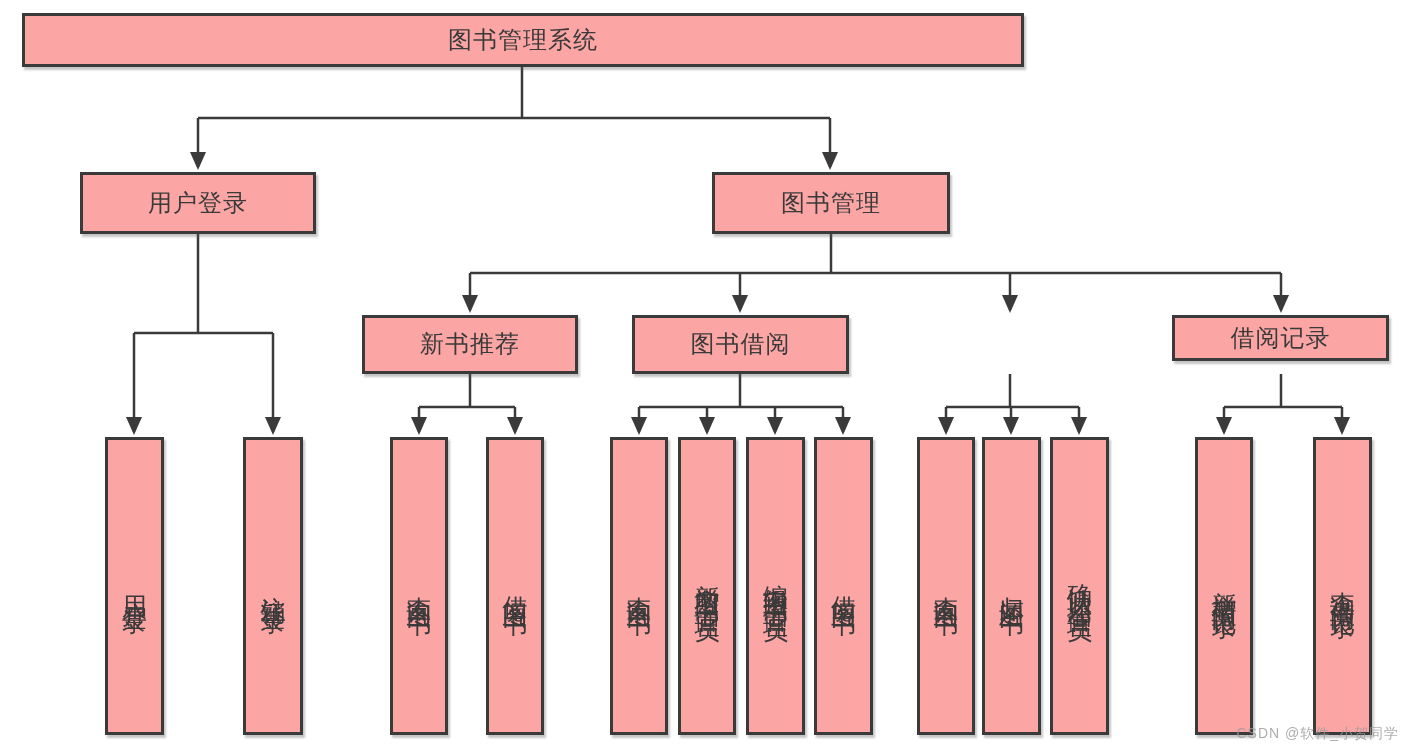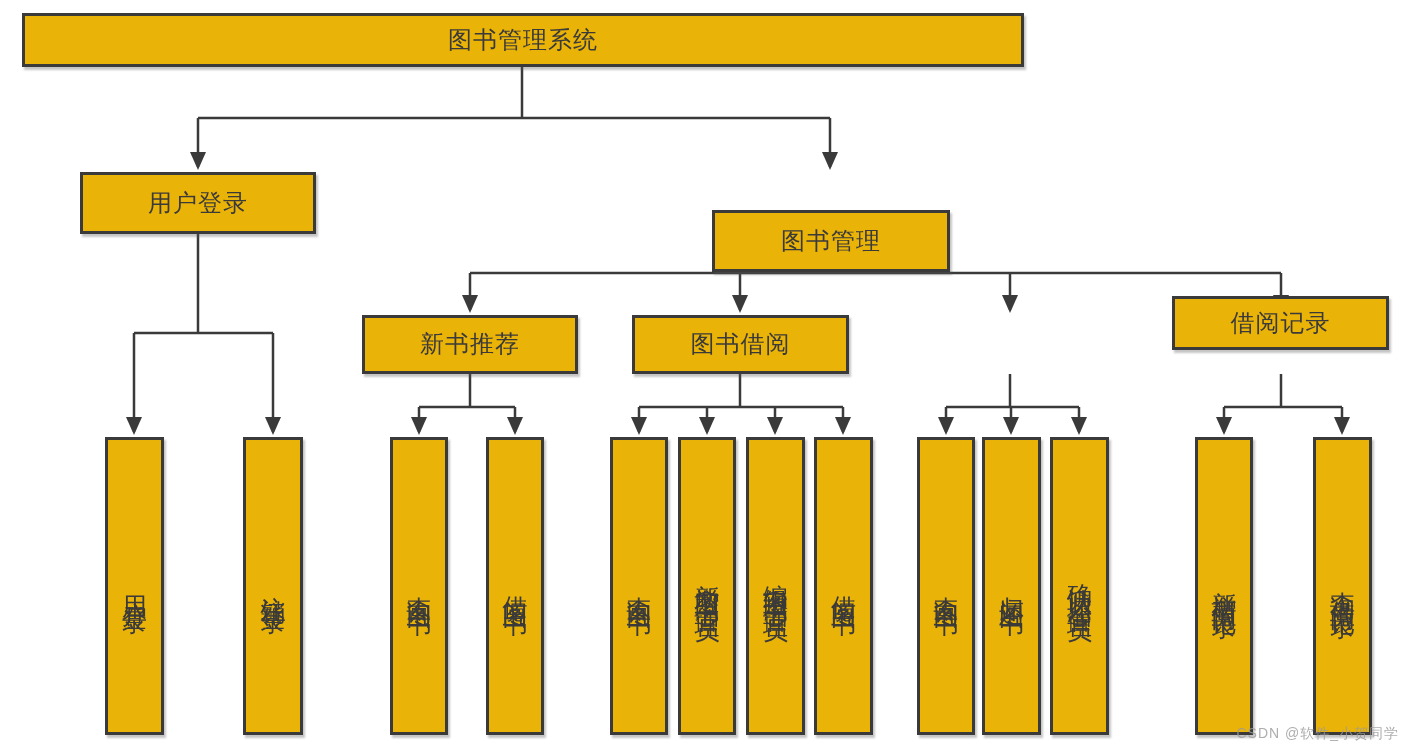--- a/index.html
+++ b/index.html
@@ -17,21 +17,21 @@
     overflow: hidden;
   }
   #wires {
     position: absolute;
     left: 0; top: 0;
     width: 1405px; height: 747px;
   }
   .box {
     position: absolute;
     box-sizing: border-box;
-    background: #eab308;
+    background: #fca5a5;
     border: 3px solid #3a3a3a;
     box-shadow: 2px 3px 2px rgba(90,90,90,0.35);
     display: flex;
     align-items: center;
     justify-content: center;
     font-size: 24px;
     letter-spacing: 1px;
     line-height: 1.2;
     white-space: nowrap;
   }
@@ -118,28 +118,28 @@
         <line x1="1224" y1="407" x2="1342" y2="407"></line>
         <line x1="1224" y1="407" x2="1224" y2="432" marker-end="url(#arw)"></line>
         <line x1="1342" y1="407" x2="1342" y2="432" marker-end="url(#arw)"></line>
       </g>
     </g>
   </svg>
 
   <div class="box" style="left:22px; top:13px; width:1002px; height:54px;">图书管理系统</div>
 
   <div class="box" style="left:80px; top:172px; width:236px; height:62px;">用户登录</div>
-  <div class="box" style="left:712px; top:172px; width:238px; height:62px;margin-top:38px;">图书管理</div>
+  <div class="box" style="left:712px; top:172px; width:238px; height:62px;">图书管理</div>
 
   <div class="box vbox" style="left:105px; top:437px; width:59px; height:298px;">用户登录</div>
   <div class="box vbox" style="left:243px; top:437px; width:60px; height:298px;">注销登录</div>
 
   <div class="box" style="left:362px; top:315px; width:216px; height:59px;">新书推荐</div>
   <div class="box" style="left:632px; top:315px; width:217px; height:59px;">图书借阅</div>
-  <div class="box" style="left:1172px; top:296px; width:217px; height:54px;">借阅记录</div>
+  <div class="box" style="left:1172px; top:315px; width:217px; height:46px;">借阅记录</div>
 
   <div class="box vbox" style="left:390px; top:437px; width:58px; height:298px;">查询图书</div>
   <div class="box vbox" style="left:486px; top:437px; width:58px; height:298px;">借阅图书</div>
 
   <div class="box vbox" style="left:610px; top:437px; width:58px; height:298px;">查询图书</div>
   <div class="box vbox" style="left:678px; top:437px; width:58px; height:298px;">新增图书（管理员）</div>
   <div class="box vbox" style="left:746px; top:437px; width:59px; height:298px;">编辑图书（管理员）</div>
   <div class="box vbox" style="left:814px; top:437px; width:59px; height:298px;">借阅图书</div>
 
   <div class="box vbox" style="left:917px; top:437px; width:58px; height:298px;">查询图书</div>

